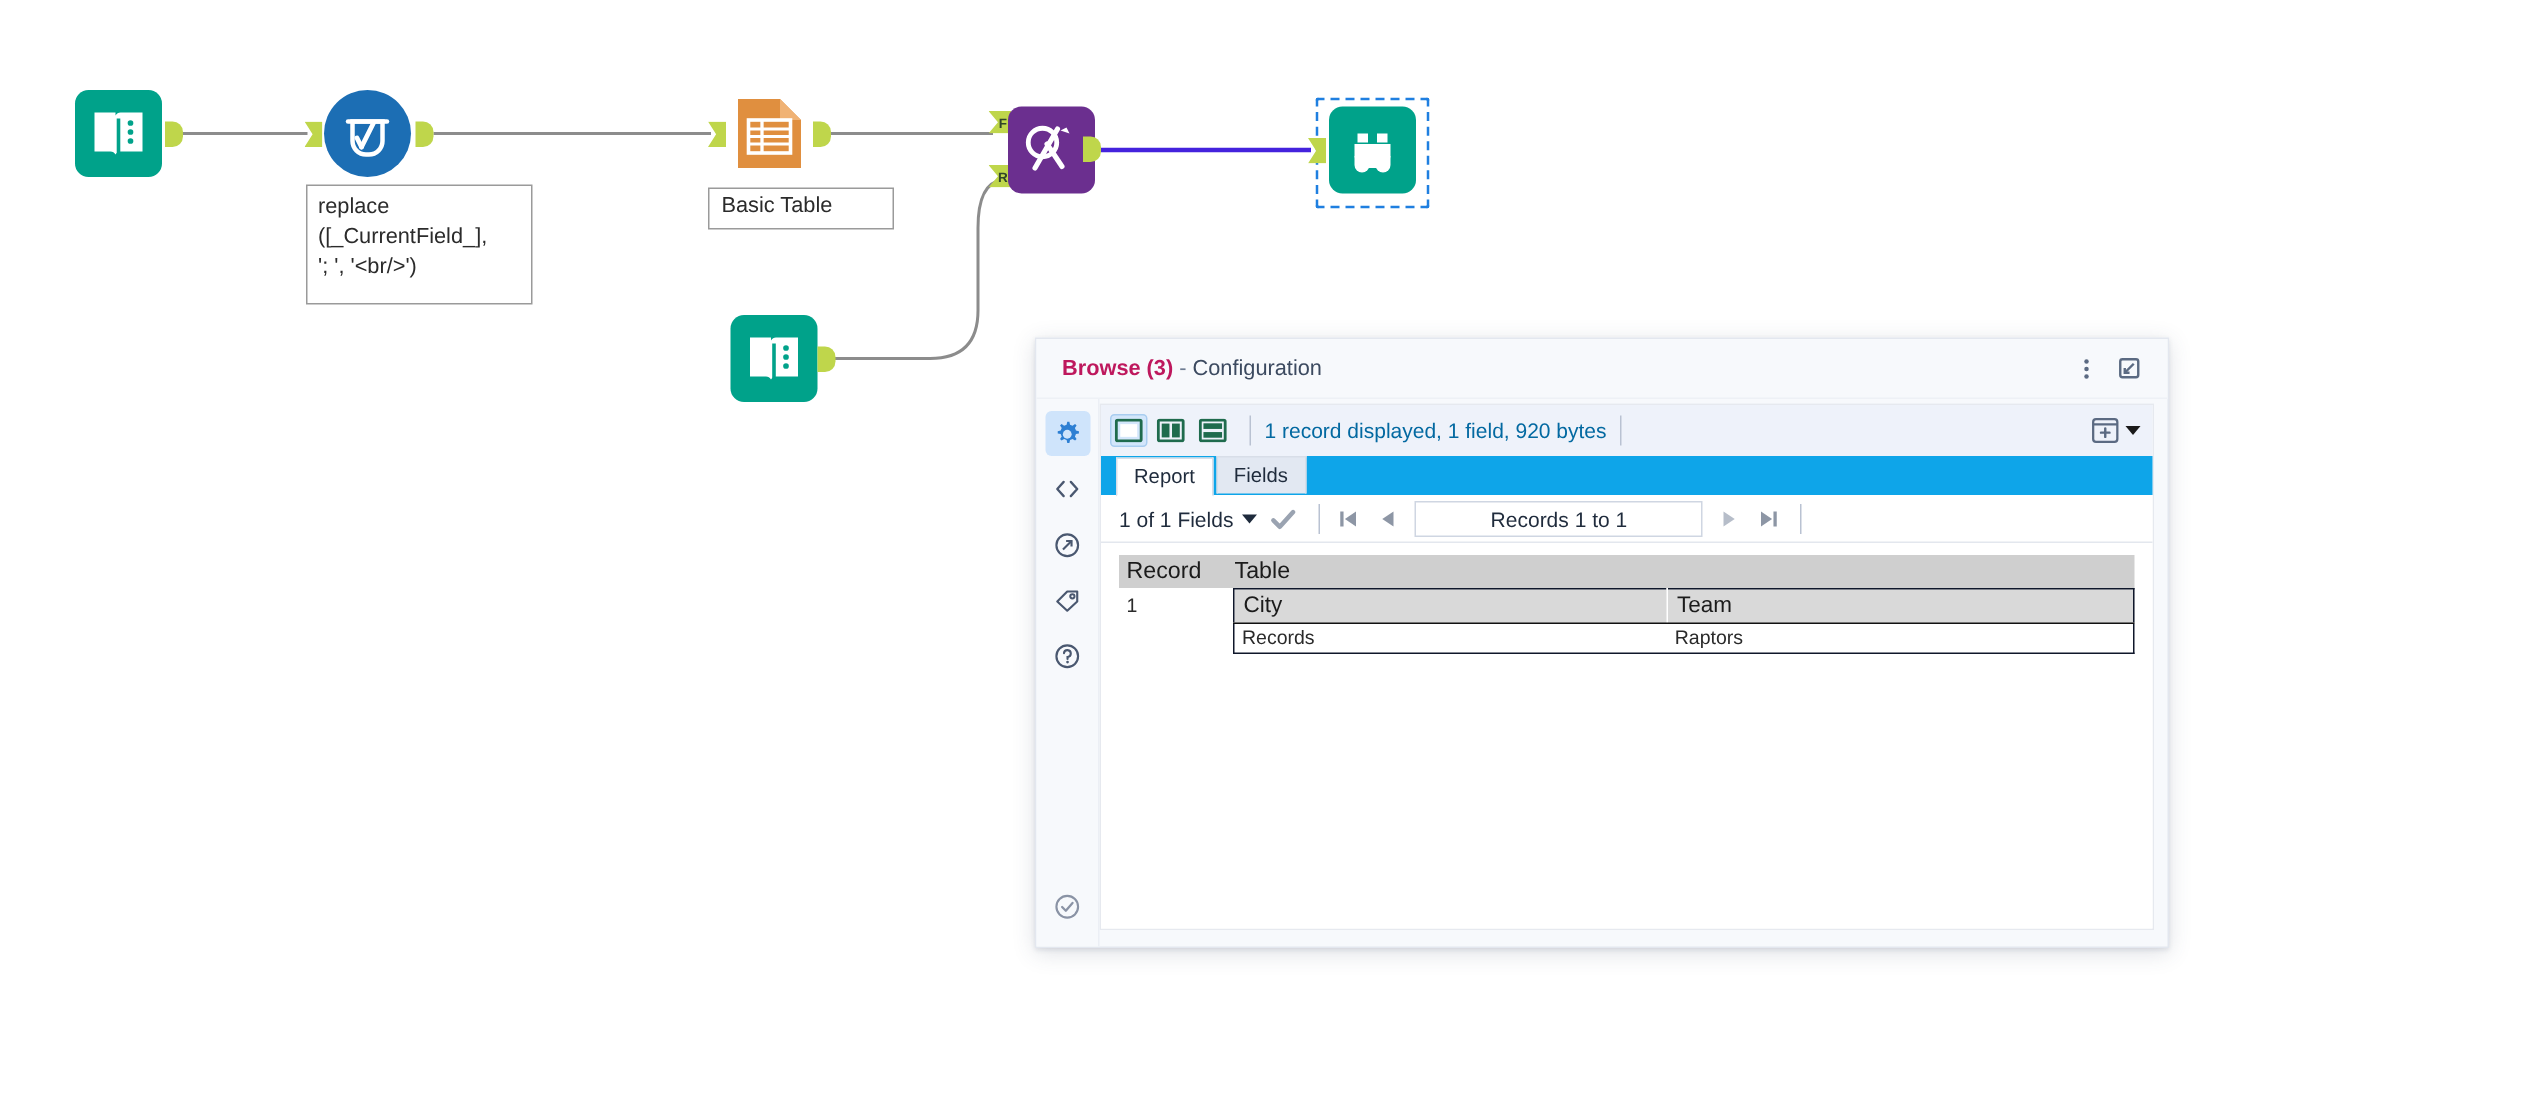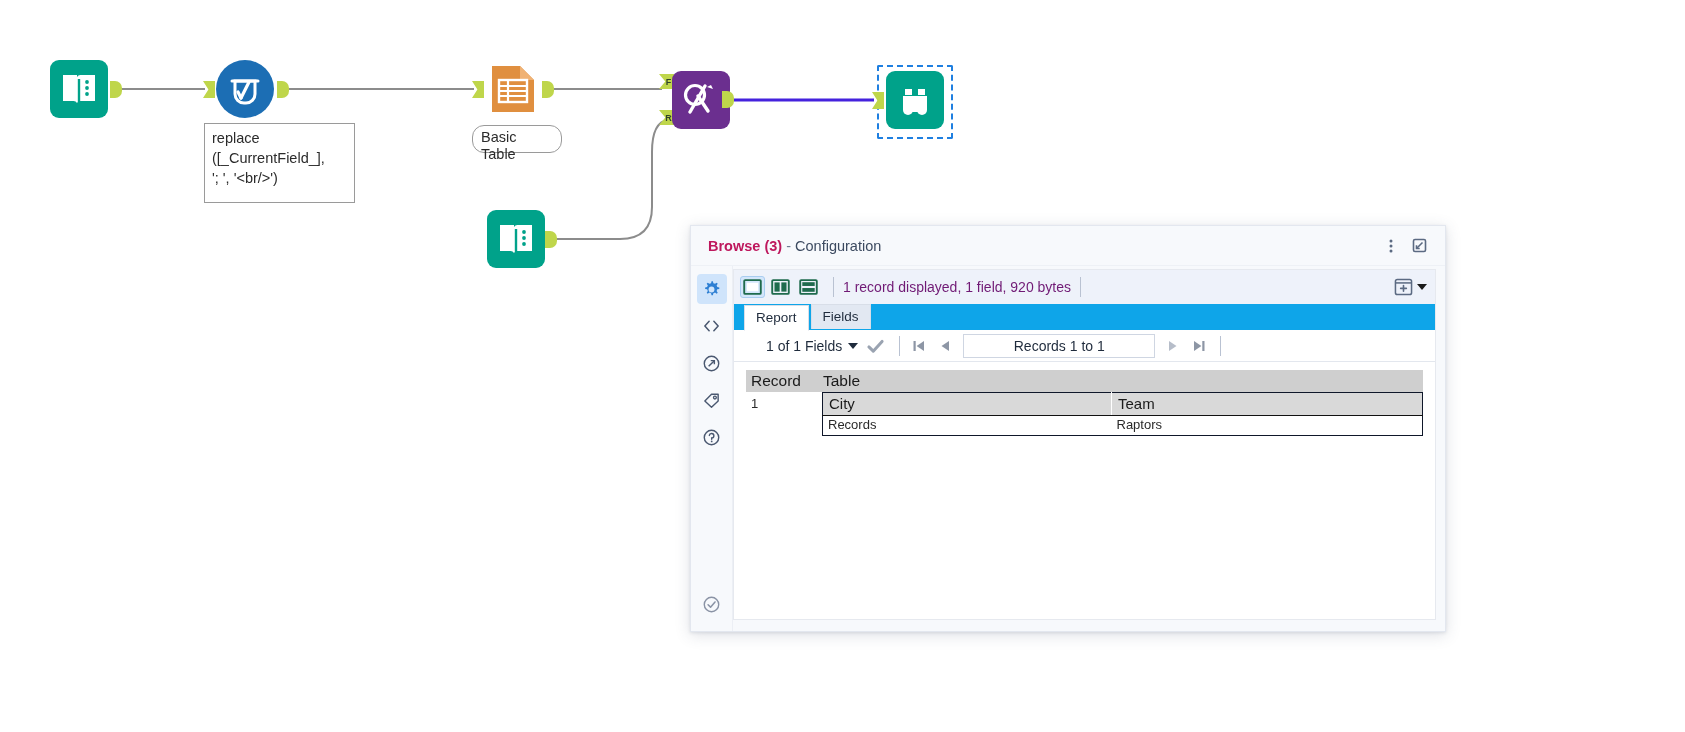--- a/index.html
+++ b/index.html
@@ -155,21 +155,21 @@
   }
   .layout-btn {
     width: 25px; height: 22px;
     margin-right: 3px;
     display: flex; align-items: center; justify-content: center;
     border-radius: 3px;
   }
   .layout-btn.active { background: #d3e6fb; border: 1px solid #a9cdf0; box-sizing: border-box;}
   .vsep { width: 1px; height: 20px; background: #b9c2d2; margin: 0 9px; }
   .record-info {
-    font-size: 14px; color: #701a75;
+    font-size: 14px; color: #0369a1;
     white-space: nowrap;
   }
   .toolbar-spacer { flex: 1; }
 
   
   #tabstrip {
     height: 26px;
     background: #0ea5e9;
     display: flex; align-items: flex-start;
     padding-left: 10px;
@@ -193,21 +193,21 @@
 
   
   #navbar {
     height: 32px;
     background: #ffffff;
     border-bottom: 1px solid #e3e7ee;
     display: flex; align-items: center;
     padding-left: 12px;
     box-sizing: border-box;
   }
-  .fields-sel { font-size: 14px; color: #1f2b3c; margin-right: 6px; margin-left: 20px; }
+  .fields-sel { font-size: 14px; color: #1f2b3c; margin-right: 6px; }
   .caret-down {
     width: 0; height: 0;
     border-left: 5px solid transparent;
     border-right: 5px solid transparent;
     border-top: 6px solid #1f2b3c;
     margin-right: 8px;
   }
   .nav-btn {
     width: 22px; height: 20px;
     display: flex; align-items: center; justify-content: center;
@@ -329,21 +329,21 @@
     <svg width="58" height="58" viewBox="0 0 58 58">
       <path d="M8 6 h28 l14 14 v32 h-42 z" fill="#e08f3f"></path>
       <path d="M36 6 l14 14 h-14 z" fill="#f0b274"></path>
       <rect x="15" y="20" width="28" height="22" fill="none" stroke="#ffffff" stroke-width="2.4"></rect>
       <path d="M15 26 h28 M15 31 h28 M15 36 h28" stroke="#ffffff" stroke-width="2"></path>
       <path d="M24 20 v22" stroke="#ffffff" stroke-width="2.2"></path>
     </svg>
   </div>
   <div class="anchor out" style="left:542px; top:81px;"></div>
 
-  <div class="annotation oneline" style="left:472px; top:125px; width:90px; height:28px;border-radius:12px;">Basic Table</div>
+  <div class="annotation oneline" style="left:472px; top:125px; width:124px; height:28px;">Basic Table</div>
 
   <div class="anchor in labelled" style="left:659px; top:74px;">
     <span>F</span>
   </div>
   <div class="anchor in labelled" style="left:659px; top:110px;">
     <span>R</span>
   </div>
   <div class="tool tool-render" style="left:672px; top:71px;">
     <svg width="42" height="42" viewBox="0 0 42 42">
       <circle cx="15" cy="16" r="9.5" fill="none" stroke="#ffffff" stroke-width="3.2"></circle>

